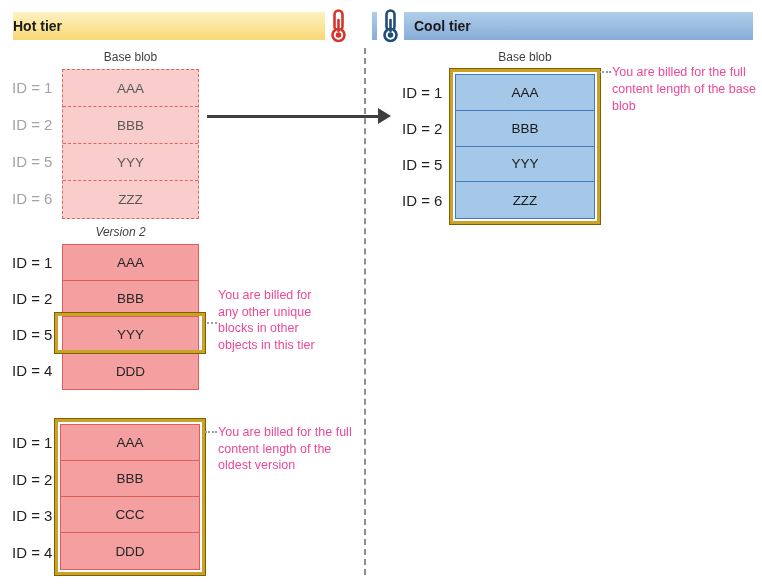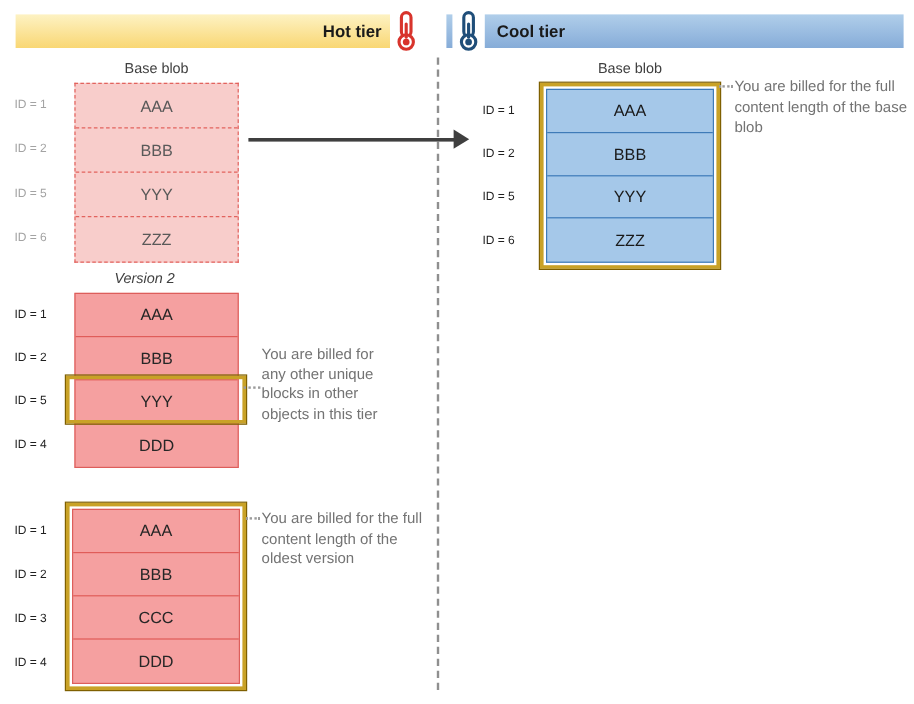--- a/index.html
+++ b/index.html
@@ -4,21 +4,21 @@
 <style>
   * { margin:0; padding:0; box-sizing:border-box; }
   body { background:#fff; }
   .canvas { position:relative; width:762px; height:587px; background:#ffffff;
             font-family:"Liberation Sans", sans-serif; overflow:hidden; }
   .abs { position:absolute; }
 
   
   .bar { height:28px; display:flex; align-items:center; font-weight:bold;
          font-size:14px; color:#1a1a1a; }
-  .bar.hot  { left:13px;  top:12px; width:329px; justify-content:flex-end; padding-right:24px;
+  .bar.hot  { left:13px;  top:12px; width:329px; padding-right:24px;
               background:linear-gradient(#fdf2c3,#f9d774); }
   .bar.cool { left:372px; top:12px; width:381px; padding-left:42px;
               background:linear-gradient(#b0ceea,#86acd8); }
   .thermo { width:27px; height:41px; background:#fff; border-radius:5px;
             display:flex; align-items:center; justify-content:center; }
   .thermo.hot  { left:325px; top:5px; }
   .thermo.cool { left:377px; top:5px; }
 
   .divider { left:364px; top:48px; width:0; height:527px; border-left:2px dashed #8f8f8f; }
 
@@ -45,26 +45,26 @@
   #v1-wrap .block-table { background:#f5a0a0; border:1px solid #dd5e5b; }
   #v1-wrap .row { border-bottom:1px solid #e05c59; color:#262626; }
   #v1-wrap .row:last-child { border-bottom:none; }
 
   #cool-wrap { left:450px; top:69px; width:150px; height:155px; }
   #cool-wrap .block-table { background:#a5c8e9; border:1px solid #3e7bb8; }
   #cool-wrap .row { border-bottom:1px solid #3e7bb8; color:#1a1a1a; }
   #cool-wrap .row:last-child { border-bottom:none; }
 
   
-  .rowlab { font-size:10px; color:#1f1f1f; display:flex; align-items:center;
+  .rowlab { font-size:15px; color:#1f1f1f; display:flex; align-items:center;
             width:46px; height:36px; }
   .rowlab.gray { color:#a3a3a3; height:37px; }
 
   
-  .note { font-size:12.5px; line-height:16.5px; color:#737373; }
+  .note { font-size:12.5px; line-height:16.5px; color:#ec4899; }
   .move-note { font-weight:bold; font-size:13.5px; line-height:17px; color:#1c1c1c; }
   .dotted { height:0; border-top:2px dotted #9b9b9b; }
   .arrow-line { height:3px; background:#3f3f3f; }
   .arrow-head { width:0; height:0; border-top:8px solid transparent;
                 border-bottom:8px solid transparent; border-left:13px solid #3f3f3f; }
 </style>
 </head>
 <body>
 
 <div class="canvas">

